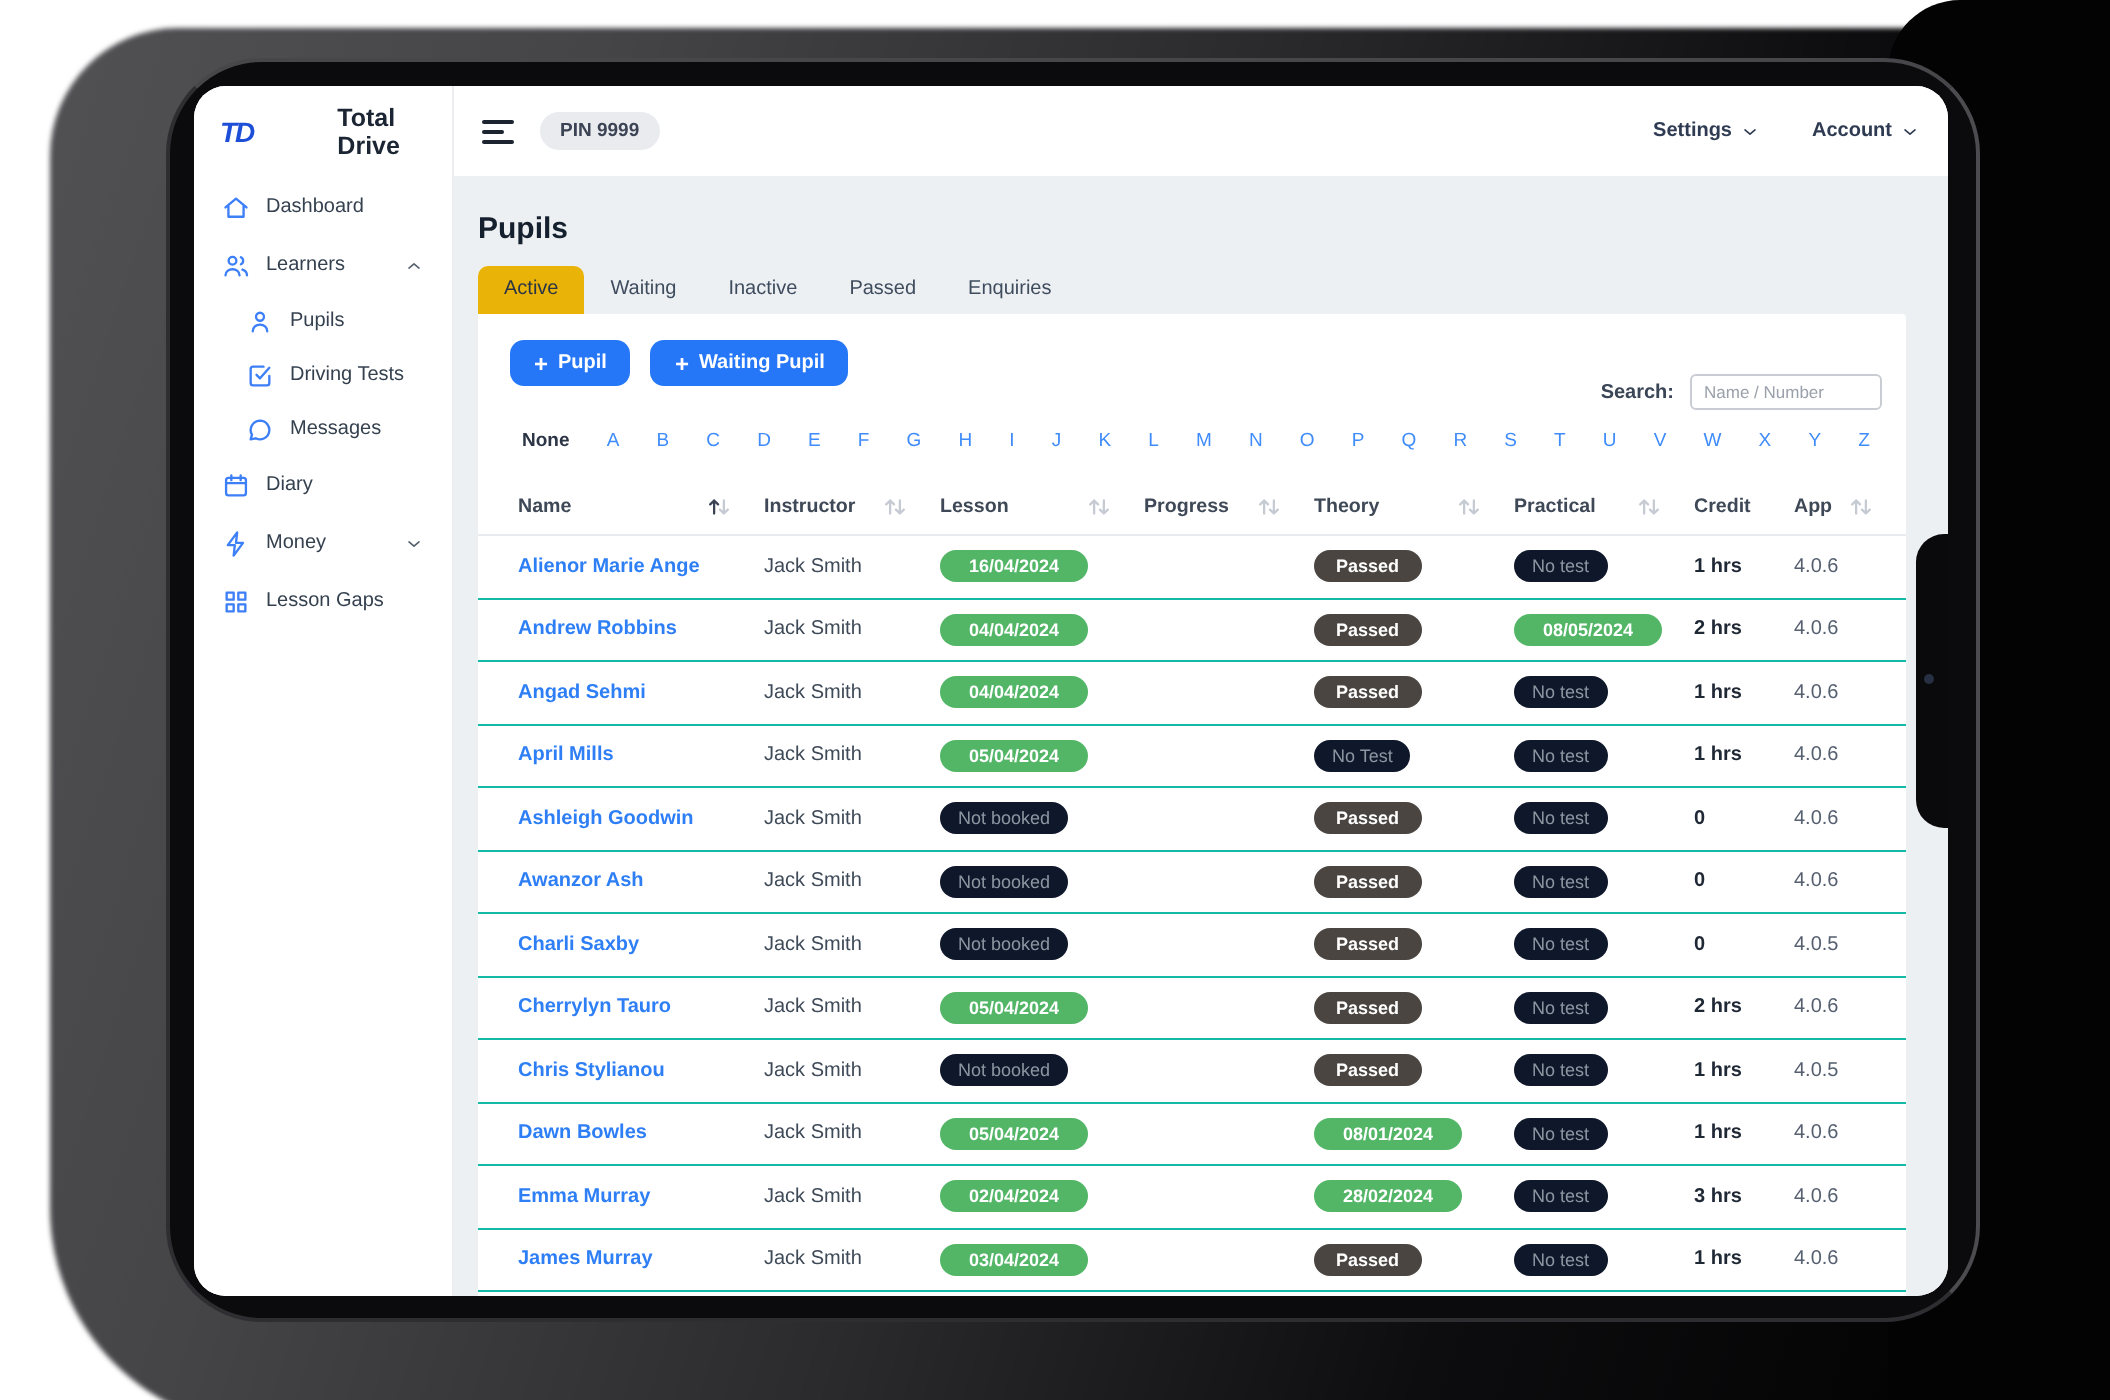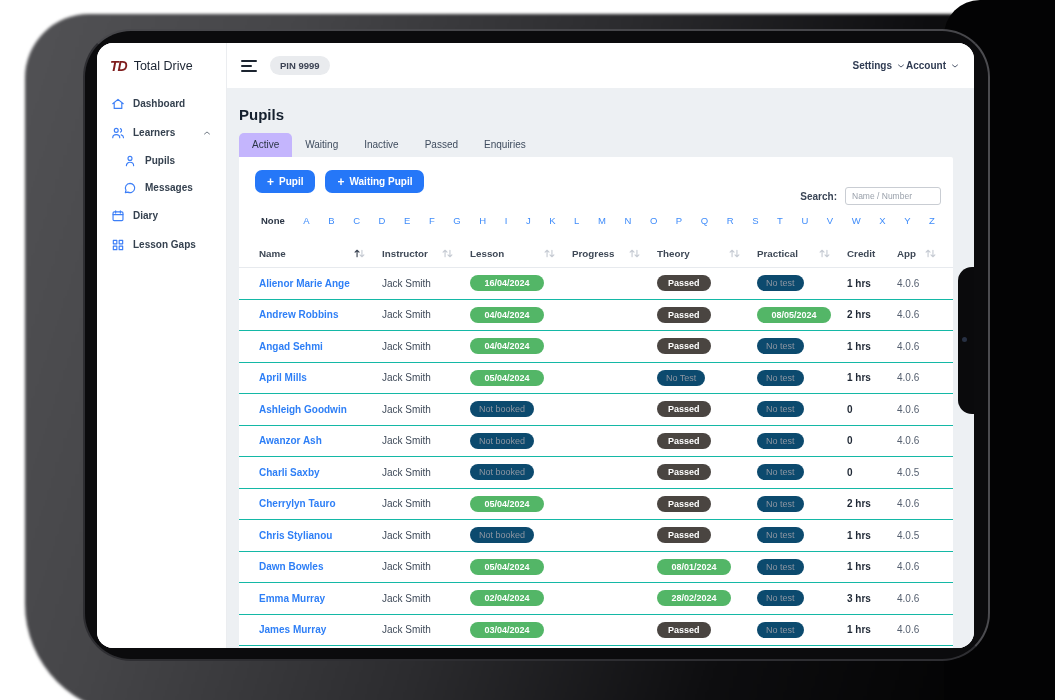--- a/index.html
+++ b/index.html
@@ -20,47 +20,47 @@
   .notch{position:absolute;right:0;top:224px;width:16px;height:147px;background:#0a0a0c;
     border-radius:14px 0 0 14px;z-index:50;}
   .cam{position:absolute;left:4px;top:70px;width:5px;height:5px;border-radius:50%;background:#273043;}
 
   
   .app{position:absolute;inset:0;display:flex;color:#35414f;font-size:10px;}
   .side-col{width:129px;flex:0 0 129px;background:#fff;border-right:1px solid #ebedf0;display:flex;flex-direction:column;}
   .right-col{flex:1;display:flex;flex-direction:column;min-width:0;}
 
   .logo-area{height:45px;display:flex;align-items:center;gap:7px;padding-left:13px;box-sizing:border-box;}
-  .logo-td{font-weight:800;font-style:italic;font-size:14px;letter-spacing:-1px;color:#7f1d1d;}
-  .logo-text{font-size:12.5px;font-weight:400;color:#1c2533;}
+  .logo-td{font-weight:800;font-style:italic;font-size:14px;letter-spacing:-1px;color:#1d4ed8;}
+  .logo-text{font-size:12.5px;font-weight:700;color:#1c2533;margin-left:35px;}
 
   .nav{padding-top:1px;}
   .nav-item{display:flex;align-items:center;height:29px;padding:0 14px;cursor:pointer;}
   .nav-item.sub{padding-left:26px;height:27px;}
   .nav-item .nicon{width:14px;height:14px;color:#3d7ff7;margin-right:8px;flex:0 0 14px;display:flex;align-items:center;}
-  .nav-item .nlabel{font-size:10px;font-weight:700;color:#35414f;}
+  .nav-item .nlabel{font-size:10px;font-weight:400;color:#35414f;}
   .nav-item .chev{margin-left:auto;color:#55606e;display:flex;align-items:center;}
   svg{display:block;}
 
   .app-header{height:45px;background:#fff;display:flex;align-items:center;padding:0 14px;box-sizing:border-box;}
   .hamburger{display:flex;flex-direction:column;gap:3px;cursor:pointer;}
   .hamburger i{display:block;height:2px;border-radius:2px;background:#1c2430;}
   .hamburger i:nth-child(1){width:16px;}.hamburger i:nth-child(2){width:11px;}.hamburger i:nth-child(3){width:16px;}
   .pin-pill{margin-left:13px;background:#e9ebee;color:#3c4354;font-size:9.5px;font-weight:600;
     padding:4px 10px;border-radius:11px;}
-  .hdr-right{margin-left:auto;display:flex;align-items:center;}
+  .hdr-right{margin-left:auto;display:flex;align-items:center;gap:26px;}
   .hdr-menu{display:flex;align-items:center;gap:4px;font-size:10px;font-weight:600;color:#2f3b52;cursor:pointer;}
   .hdr-menu .chev{color:#2f3b52;display:flex;}
 
   .main{flex:1;background:#edf0f3;min-height:0;overflow:hidden;}
   .page-title{font-size:15px;font-weight:700;color:#15202e;margin:18px 0 10px 12px;}
 
   .tabs{display:flex;margin-left:12px;}
   .tab{padding:6px 13px 7px;font-size:10px;color:#3f4c5e;cursor:pointer;border-radius:5px 5px 0 0;}
-  .tab.active{background:#c4b5fd;color:#2b3545;}
+  .tab.active{background:#eab308;color:#2b3545;}
 
   .panel{width:714px;margin-left:12px;background:#fff;height:520px;box-sizing:border-box;border-radius:0 2px 0 0;}
   .panel-top{display:flex;justify-content:space-between;align-items:flex-start;padding:13px 12px 0 16px;}
   .actions{display:flex;gap:10px;}
   .btn{display:inline-flex;align-items:center;gap:5px;background:#2577f8;color:#fff;border:none;
     font-family:inherit;font-size:10px;font-weight:600;padding:6px 12px;border-radius:7px;cursor:pointer;}
   .btn .plus{font-size:12px;font-weight:700;line-height:8px;}
   .search{display:flex;align-items:center;gap:8px;margin-top:17px;}
   .search-label{font-size:10px;font-weight:600;color:#3a4556;}
   .search-input{width:96px;height:18px;border:1px solid #c9cdd3;border-radius:3px;font-family:inherit;
@@ -80,21 +80,21 @@
   .trow{height:30.5px;border-bottom:1px solid #14b8a6;}
   .c-name{color:#2e7ff6;font-weight:700;font-size:10px;cursor:pointer;}
   .c-instructor{color:#3f4a59;}
   .c-credit{font-weight:700;color:#1f2835;}
   .c-app{color:#566070;}
 
   .pill{display:inline-flex;justify-content:center;align-items:center;font-size:9px;
     padding:3px 9px;border-radius:10px;white-space:nowrap;}
   .pill.green{background:#53b667;color:#fff;min-width:56px;font-weight:600;}
   .pill.dark{background:#4a4541;color:#fff;padding:3px 11px;font-weight:600;}
-  .pill.gray{background:#0c4a6e;color:#8d95a1;}
+  .pill.gray{background:#0f172a;color:#8d95a1;}
 
   .track{position:relative;width:78px;height:13px;border-radius:7px;background:#e9ebee;overflow:visible;}
   .fill{position:absolute;left:0;top:0;height:13px;border-radius:7px;background:#5cba6e;
     display:flex;align-items:center;justify-content:center;}
   .fill span{color:#fff;font-size:7.5px;font-weight:700;white-space:nowrap;}
 </style>
 </head>
 <body>
 
 <div class="stage">
@@ -142,33 +142,55 @@
                 <svg width="14" height="14" viewBox="0 0 24 24" fill="none" stroke="currentColor" stroke-width="2" stroke-linecap="round" stroke-linejoin="round">
                   <circle cx="12" cy="7.5" r="3.4"></circle>
                   <path d="M5.8 20c0-3.5 2.8-5.8 6.2-5.8s6.2 2.3 6.2 5.8"></path>
                 </svg>
               </span>
               <span class="nlabel">Pupils</span>
             </div>
             <div class="nav-item sub">
               <span class="nicon">
                 <svg width="14" height="14" viewBox="0 0 24 24" fill="none" stroke="currentColor" stroke-width="2" stroke-linecap="round" stroke-linejoin="round">
+                  <path d="M20 12v6a2 2 0 01-2 2H6a2 2 0 01-2-2V6a2 2 0 012-2h9"></path>
+                  <path d="M9 11l3 3 8-9"></path>
+                </svg>
+              </span>
+              <span class="nlabel">Driving Tests</span>
+            </div>
+            <div class="nav-item sub">
+              <span class="nicon">
+                <svg width="14" height="14" viewBox="0 0 24 24" fill="none" stroke="currentColor" stroke-width="2" stroke-linecap="round" stroke-linejoin="round">
                   <path d="M12 4a8 8 0 00-6.9 12L4 20l4.3-.9A8 8 0 1012 4z"></path>
                 </svg>
               </span>
               <span class="nlabel">Messages</span>
             </div>
             <div class="nav-item">
               <span class="nicon">
                 <svg width="14" height="14" viewBox="0 0 24 24" fill="none" stroke="currentColor" stroke-width="2" stroke-linecap="round" stroke-linejoin="round">
                   <rect x="3.5" y="5" width="17" height="15" rx="2"></rect>
                   <path d="M3.5 9.5h17M8 3v4M16 3v4"></path>
                 </svg>
               </span>
               <span class="nlabel">Diary</span>
+            </div>
+            <div class="nav-item">
+              <span class="nicon">
+                <svg width="14" height="14" viewBox="0 0 24 24" fill="none" stroke="currentColor" stroke-width="2" stroke-linecap="round" stroke-linejoin="round">
+                  <path d="M13 2L5 13h6l-1 9 8-11h-6l1-9z"></path>
+                </svg>
+              </span>
+              <span class="nlabel">Money</span>
+              <span class="chev">
+                <svg width="10" height="10" viewBox="0 0 24 24" fill="none" stroke="currentColor" stroke-width="2" stroke-linecap="round" stroke-linejoin="round">
+                  <path d="M6 9.5l6 5 6-5"></path>
+                </svg>
+              </span>
             </div>
             <div class="nav-item">
               <span class="nicon">
                 <svg width="14" height="14" viewBox="0 0 24 24" fill="none" stroke="currentColor" stroke-width="2" stroke-linecap="round" stroke-linejoin="round">
                   <rect x="4" y="4" width="6" height="6"></rect>
                   <rect x="14" y="4" width="6" height="6"></rect>
                   <rect x="4" y="14" width="6" height="6"></rect>
                   <rect x="14" y="14" width="6" height="6"></rect>
                 </svg>
               </span>

